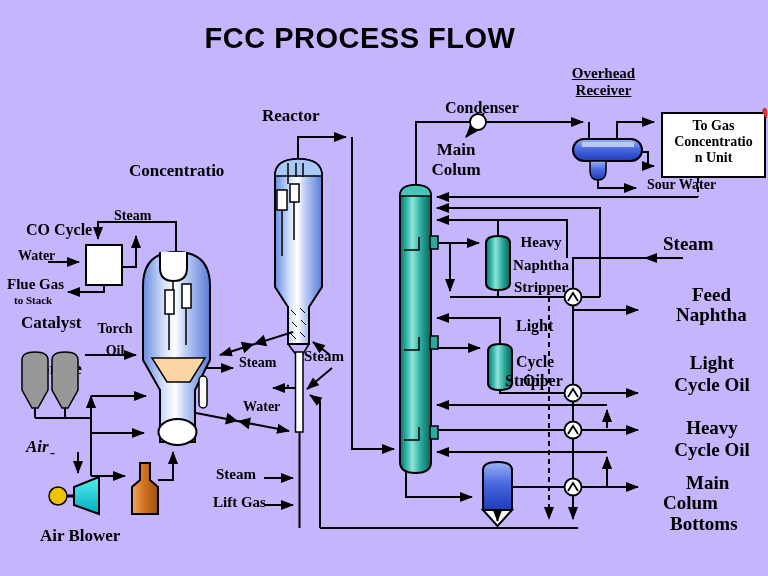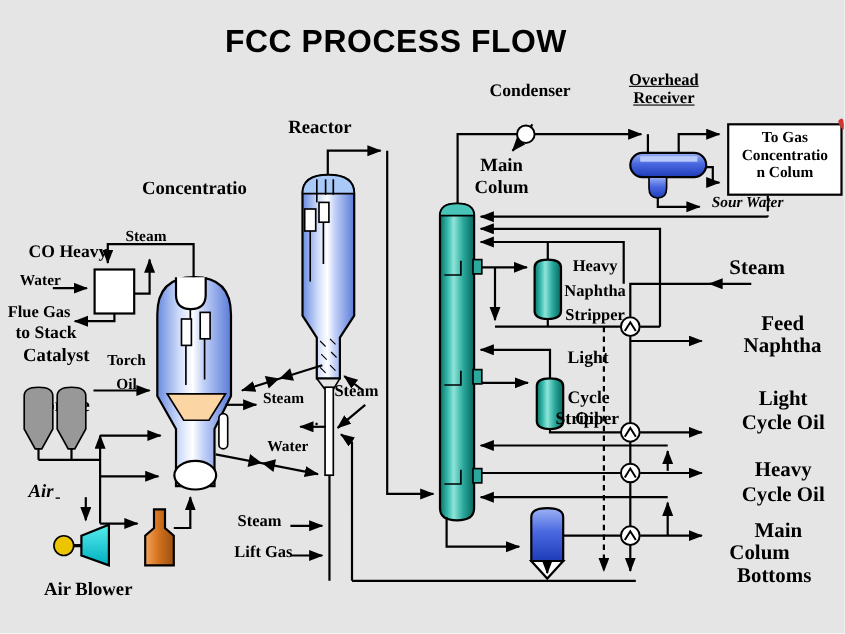--- a/index.html
+++ b/index.html
@@ -1,16 +1,16 @@
 <!DOCTYPE html>
 <html><head>
 <meta charset="utf-8">
 <style>
   html,body{margin:0;padding:0;background:#ffffff;}
-  #page{position:relative;width:768px;height:576px;background:#e5e5e5;overflow:hidden;
+  #page{position:relative;width:768px;height:576px;background:#c4b5fd;overflow:hidden;
         font-family:"Liberation Serif",serif;}
   svg{position:absolute;left:0;top:0;z-index:2;}
   .lbl{position:absolute;font-family:"Liberation Serif",serif;font-weight:bold;color:#000;
        line-height:1.16;white-space:pre-line;z-index:3;}
   .ctr{text-align:center;}
   .under{z-index:1;}
   #title{position:absolute;left:190px;top:22px;width:340px;text-align:center;
          font-family:"Liberation Sans",sans-serif;font-weight:bold;font-size:29px;
          letter-spacing:.5px;color:#000;z-index:3;}
 </style>
@@ -256,33 +256,33 @@
     </g>
     <path d="M762,110 Q768,103 767,118 Q763,116 762,110 Z" fill="#d23333"></path>
   </svg>
 
   <div id="title">FCC PROCESS FLOW</div>
 
   <div class="lbl" style="left:262px;top:106px;font-size:17px;">Reactor</div>
   <div class="lbl" style="left:129px;top:161px;font-size:17px;">Concentratio</div>
   <div class="lbl ctr" style="left:418px;top:140px;width:76px;font-size:17px;">Main
 Colum</div>
-  <div class="lbl" style="left:445px;top:74px;font-size:16px;">Condenser</div>
+  <div class="lbl" style="left:445px;top:99px;font-size:16px;">Condenser</div>
   <div class="lbl ctr" style="left:556px;top:65px;width:95px;font-size:15px;text-decoration:underline;">Overhead
 Receiver</div>
   <div class="lbl ctr" style="left:663px;top:118px;width:101px;font-size:14px;">To Gas
 Concentratio
-n  Colum</div>
-  <div class="lbl" style="left:647px;top:177px;font-size:14px;font-style:italic;">Sour Water</div>
-
-  <div class="lbl" style="left:26px;top:221px;font-size:16px;">CO Heavy</div>
+n  Unit</div>
+  <div class="lbl" style="left:647px;top:177px;font-size:14px;">Sour Water</div>
+
+  <div class="lbl" style="left:26px;top:221px;font-size:16px;">CO Cycle</div>
   <div class="lbl" style="left:114px;top:208px;font-size:14px;">Steam</div>
   <div class="lbl" style="left:18px;top:248px;font-size:14px;">Water</div>
   <div class="lbl" style="left:7px;top:276px;font-size:15px;">Flue Gas</div>
-  <div class="lbl" style="left:14px;top:294px;font-size:16px;">to Stack</div>
+  <div class="lbl" style="left:14px;top:294px;font-size:11px;">to Stack</div>
   <div class="lbl" style="left:21px;top:313px;font-size:17px;">Catalyst</div>
   <div class="lbl ctr" style="left:92px;top:318px;width:46px;font-size:14px;line-height:1.55;">Torch
 Oil</div>
 
   <div class="lbl" style="left:26px;top:437px;font-size:17px;font-style:italic;">Air</div>
   <div class="lbl" style="left:50px;top:444px;font-size:15px;">-</div>
   <div class="lbl" style="left:40px;top:526px;font-size:17px;">Air Blower</div>
 
   <div class="lbl" style="left:239px;top:355px;font-size:14px;">Steam</div>
   <div class="lbl" style="left:286px;top:374px;font-size:15px;">.</div>

